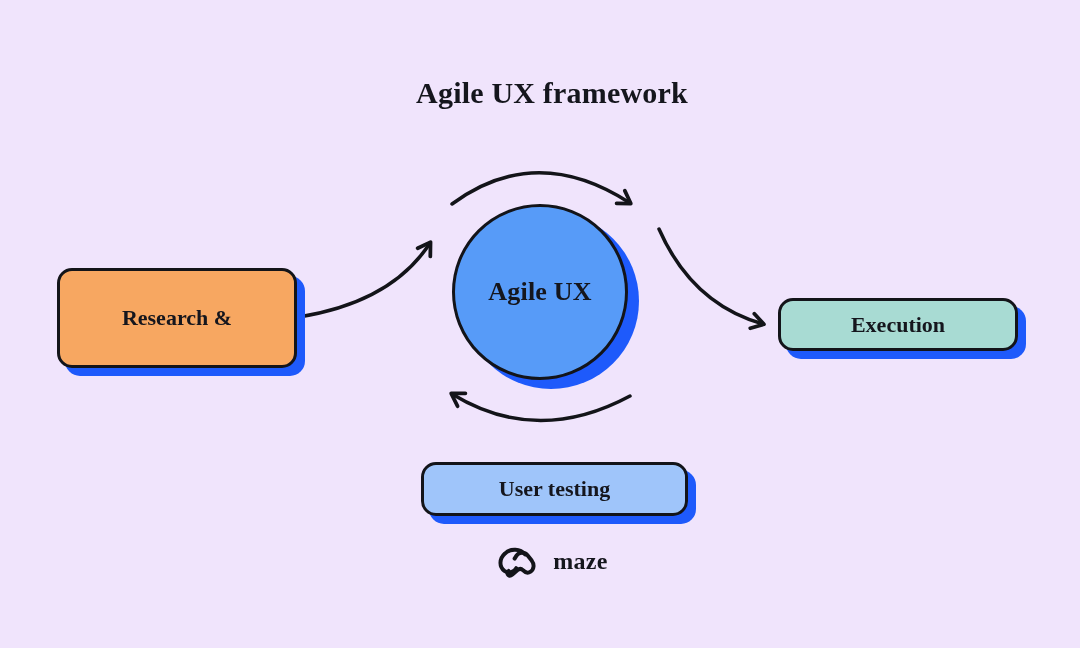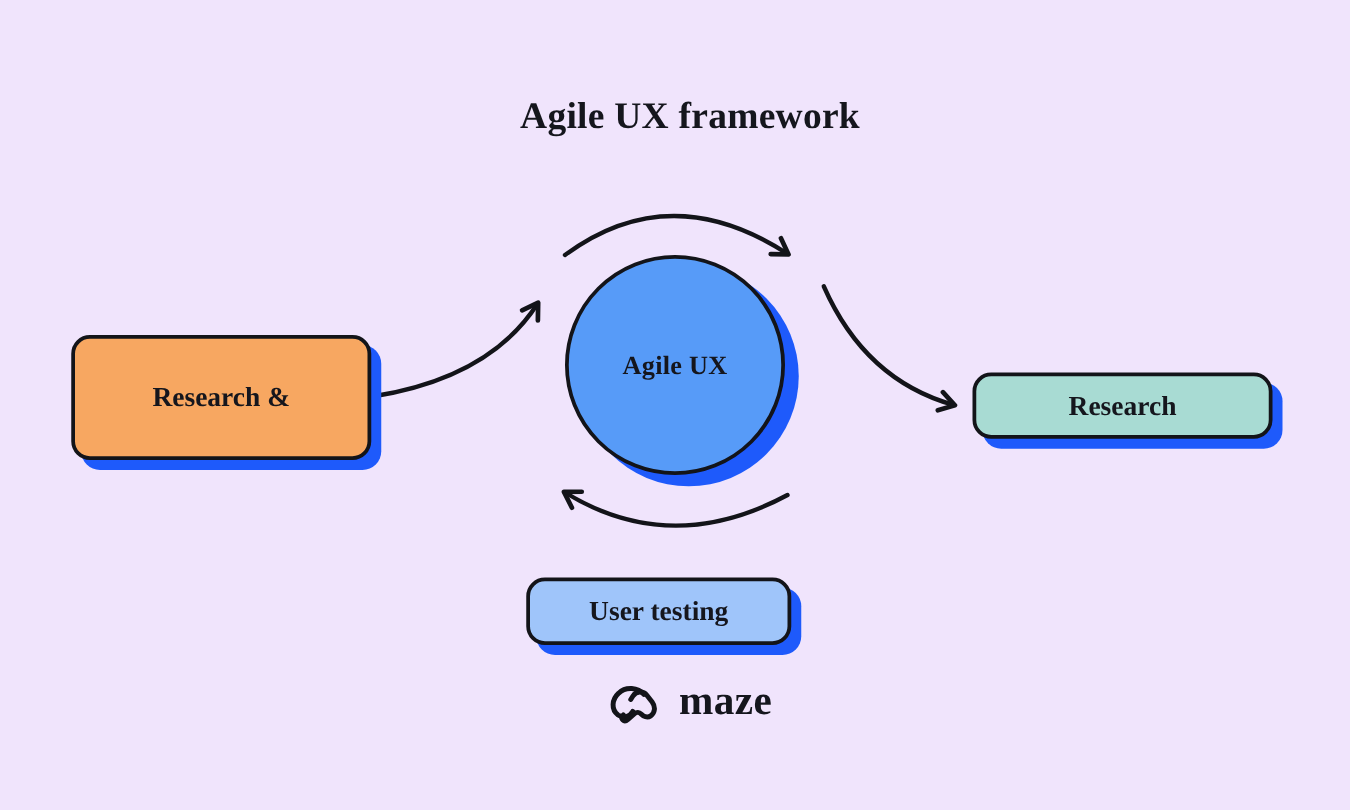--- a/index.html
+++ b/index.html
@@ -26,38 +26,38 @@
     display:flex;align-items:center;justify-content:center;
     border:3px solid var(--outline,#131419);
     color:var(--text,#15161D);
     font-weight:bold;text-align:center;
   }
   .circle{
     left:452px;top:204px;width:176px;height:176px;
     border-radius:50%;
     background:var(--circle-fill,#579BF8);
     box-shadow:11px 9px 0 var(--shadow,#1E5AFB);
-    font-size:21px;letter-spacing:.2px;
+    font-size:26px;letter-spacing:.2px;
   }
   .box{
     border-radius:15px;
     font-size:22px;
     box-shadow:8px 8px 0 var(--shadow,#1E5AFB);
   }
   .research{left:57px;top:268px;width:240px;height:100px;line-height:1.38;align-items:center;}
   .execution{left:778px;top:298px;width:240px;height:53px;}
-  .testing{left:421px;top:462px;width:212px;height:54px;}
+  .testing{left:421px;top:462px;width:267px;height:54px;}
   .brand{
     position:absolute;left:0;right:0;top:545px;
     display:flex;align-items:center;justify-content:center;gap:10px;
     color:var(--text,#15161D);
   }
   .brand-mark{display:block;}
   .brand-mark path{fill:none;stroke:var(--outline,#131419);stroke-width:4.2;stroke-linecap:round;stroke-linejoin:round;}
-  .brand-text{font-size:33px;font-weight:bold;letter-spacing:.3px;line-height:1;padding-bottom:2px;}
+  .brand-text{font-size:24px;font-weight:bold;letter-spacing:.3px;line-height:1;padding-bottom:2px;}
 </style>
 </head>
 <body>
 
 <div class="canvas">
 
   <div class="title">Agile UX framework</div>
 
   <svg class="arrows" width="1080" height="648" viewBox="0 0 1080 648">
     <defs>
@@ -75,21 +75,21 @@
     <span>Agile UX</span>
   </div>
 
   <div class="node box research" style="background:var(--research-fill)">
     <span>
       <span style="display:block">Research &amp;</span>
     </span>
   </div>
 
   <div class="node box execution" style="background:var(--execution-fill)">
-    <span>Research</span>
+    <span>Execution</span>
   </div>
 
   <div class="node box testing" style="background:var(--testing-fill)">
     <span>User testing</span>
   </div>
 
   <div class="brand">
     <svg class="brand-mark" width="47" height="34" viewBox="0 0 50 34">
       <path d="M 31 9 C 26 3 15.5 2 9.5 8 C 3.5 13.5 3 22 9 26.5 C 13.5 29.7 19 28 21.5 23.5"></path>
       <path d="M 13.5 26.5 C 10.5 30 14 33.3 17.5 30.3 L 23 25.5 C 24.8 23.9 27 24 28.6 25.7 C 30.5 27.7 33.8 29.3 36.8 27.3 C 40.5 24.8 41 19.5 38 15.5 L 33.5 9.8 C 30.5 6 24.5 6.2 21.8 10.2 L 19.8 13.4"></path>

